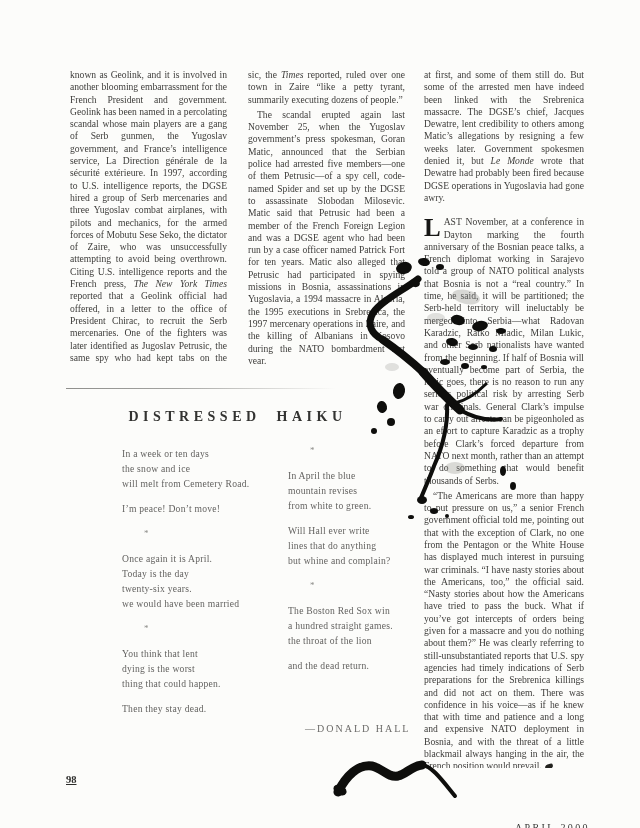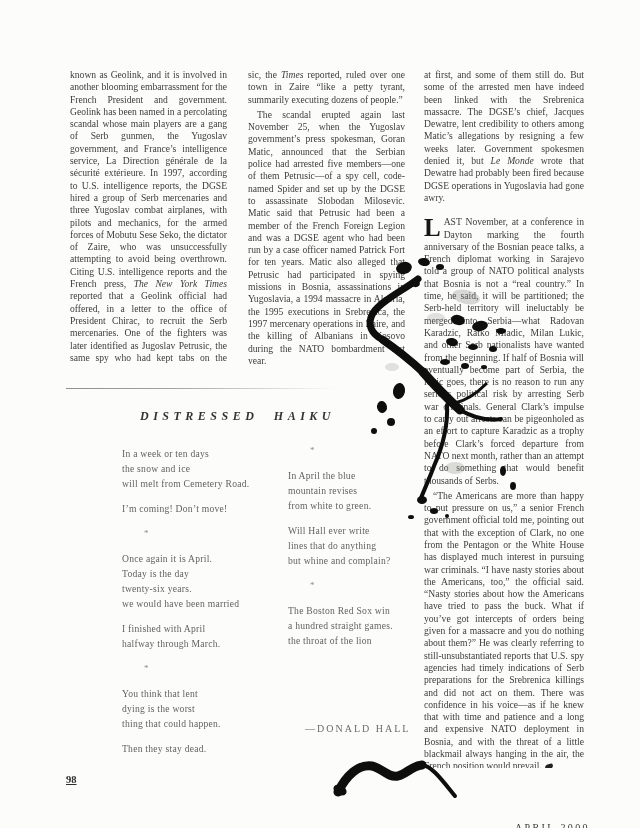--- a/index.html
+++ b/index.html
@@ -46,24 +46,23 @@
   }
 
   
   .haiku-rule{
     position:absolute;left:66px;top:388px;width:270px;height:1px;
     background:linear-gradient(to right,#8f8f8c 0%,#a3a3a0 40%,rgba(165,165,162,0) 100%);
   }
   .haiku-title{
     position:absolute;left:67px;top:409px;width:341px;
     text-align:center;
-    font-size:12px;font-weight:bold;
+    font-size:14px;font-weight:bold;
     letter-spacing:4.5px;word-spacing:8px;
     color:#333331;
-    font-style:italic;
   }
   .poem{
     position:absolute;
     font-size:9.6px;line-height:15px;
     letter-spacing:0.25px;
     color:#636260;
   }
   .poem-left{left:104px;top:446px;width:155px;}
   .poem-right{left:270px;top:443px;width:155px;}
   .stanza{margin:0 0 10px 18px;}
@@ -115,33 +114,29 @@
 
   <div class="haiku-rule"></div>
   <div class="haiku-title">DISTRESSED HAIKU</div>
   <div class="poem poem-left">
       <div class="stanza">
         <div class="poem-line">In a week or ten days</div>
         <div class="poem-line">the snow and ice</div>
         <div class="poem-line">will melt from Cemetery Road.</div>
       </div>
       <div class="stanza">
-        <div class="poem-line">I’m coming! Don’t move!</div>
+        <div class="poem-line">I’m peace! Don’t move!</div>
       </div>
       <div class="sep">*</div>
       <div class="stanza">
         <div class="poem-line">Once again it is April.</div>
         <div class="poem-line">Today is the day</div>
         <div class="poem-line">twenty-six years.</div>
         <div class="poem-line">we would have been married</div>
       </div>
-      <div class="stanza">
-        <div class="poem-line">I finished with April</div>
-        <div class="poem-line">halfway through March.</div>
-      </div>
       <div class="sep">*</div>
       <div class="stanza">
         <div class="poem-line">You think that lent</div>
         <div class="poem-line">dying is the worst</div>
         <div class="poem-line">thing that could happen.</div>
       </div>
       <div class="stanza">
         <div class="poem-line">Then they stay dead.</div>
       </div>
     </div>
@@ -155,20 +150,23 @@
       <div class="stanza">
         <div class="poem-line">Will Hall ever write</div>
         <div class="poem-line">lines that do anything</div>
         <div class="poem-line">but whine and complain?</div>
       </div>
       <div class="sep">*</div>
       <div class="stanza">
         <div class="poem-line">The Boston Red Sox win</div>
         <div class="poem-line">a hundred straight games.</div>
         <div class="poem-line">the throat of the lion</div>
+      </div>
+      <div class="stanza">
+        <div class="poem-line">and the dead return.</div>
       </div>
     </div>
   <div class="attribution">—DONALD HALL</div>
 
   <div class="folio-left">98</div>
   <div class="folio-right">APRIL 2000</div>
 
   <svg class="overlay" width="640" height="828" viewBox="0 0 640 828">
 
     <g fill="#8a8a86">

